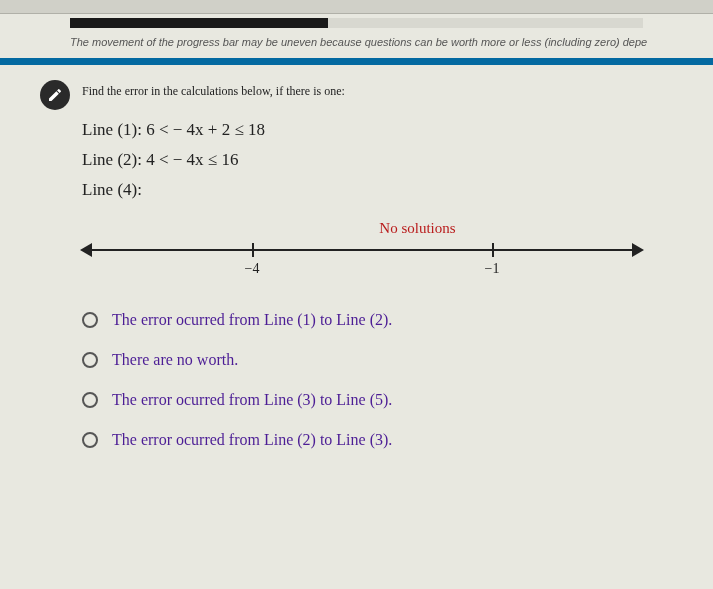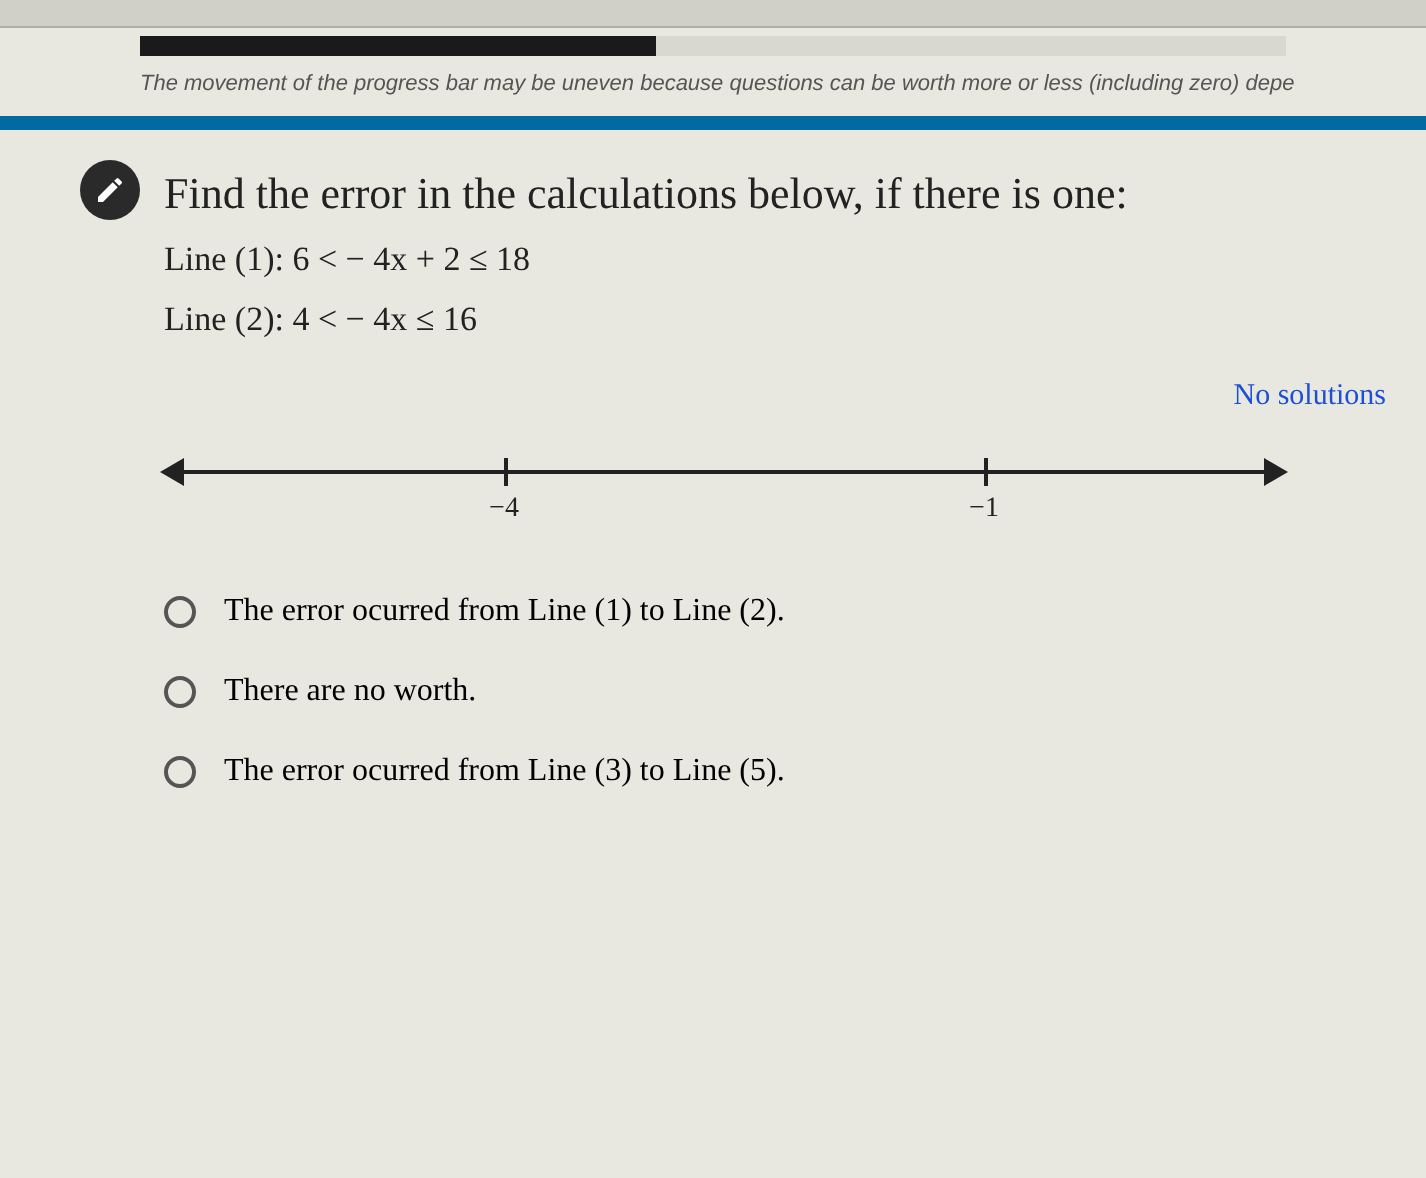--- a/index.html
+++ b/index.html
@@ -52,42 +52,42 @@
       height: 30px;
       background: #2a2a2a;
       border-radius: 50%;
       display: flex;
       align-items: center;
       justify-content: center;
       flex-shrink: 0;
     }
     .edit-icon svg { width: 16px; height: 16px; }
     .question-text {
-      font-size: 22px;
+      font-size: 12px;
       color: #222;
       padding-top: 4px;
     }
     .lines {
       padding-left: 42px;
       font-size: 17px;
       color: #222;
     }
     .line-item {
       margin-bottom: 10px;
     }
     .figure-area {
       padding-left: 42px;
       margin-top: 20px;
       margin-bottom: 25px;
     }
     .nosol-label {
-      text-align: right;
+      text-align: center;
       font-size: 15px;
-      color: #1d4ed8;
-      margin-bottom: 20px;
+      color: #b91c1c;
+      margin-bottom: 4px;
       padding-left: 60px;
     }
     .numberline {
       position: relative;
       height: 40px;
       width: 560px;
     }
     .nl-line {
       position: absolute;
       top: 8px;
@@ -131,21 +131,21 @@
     .options {
       padding-left: 42px;
       padding-top: 5px;
     }
     .option-row {
       display: flex;
       align-items: center;
       gap: 14px;
       margin-bottom: 22px;
       font-size: 16px;
-      color: #000000;
+      color: #4c1d95;
     }
     .radio {
       width: 16px;
       height: 16px;
       border: 2px solid #555;
       border-radius: 50%;
       flex-shrink: 0;
       background: transparent;
     }
   </style>
@@ -167,20 +167,21 @@
       <svg viewBox="0 0 24 24" fill="white">
           <path d="M3 17.25V21h3.75L17.81 9.94l-3.75-3.75L3 17.25zM20.71 7.04a1 1 0 0 0 0-1.41l-2.34-2.34a1 1 0 0 0-1.41 0l-1.83 1.83 3.75 3.75 1.83-1.83z"></path>
         </svg>
     </div>
     <div class="question-text">Find the error in the calculations below, if there is one:</div>
   </div>
 
   <div class="lines">
     <div class="line-item">Line (1): 6 &lt; − 4x + 2 ≤ 18</div>
     <div class="line-item">Line (2): 4 &lt; − 4x ≤ 16</div>
+    <div class="line-item">Line (4):</div>
   </div>
 
   <div class="figure-area">
     <div class="nosol-label">No solutions</div>
     <div class="numberline">
       <div class="nl-arrow-left"></div>
       <div class="nl-line"></div>
       <div class="nl-arrow-right"></div>
       <div class="nl-tick" style="left: 170px;"></div>
       <div class="nl-ticklabel" style="left: 170px;">−4</div>
@@ -195,14 +196,18 @@
       <span>The error ocurred from Line (1) to Line (2).</span>
     </div>
     <div class="option-row">
       <div class="radio"></div>
       <span>There are no worth.</span>
     </div>
     <div class="option-row">
       <div class="radio"></div>
       <span>The error ocurred from Line (3) to Line (5).</span>
     </div>
+    <div class="option-row">
+      <div class="radio"></div>
+      <span>The error ocurred from Line (2) to Line (3).</span>
+    </div>
   </div>
 </div>
 
 </body></html>

